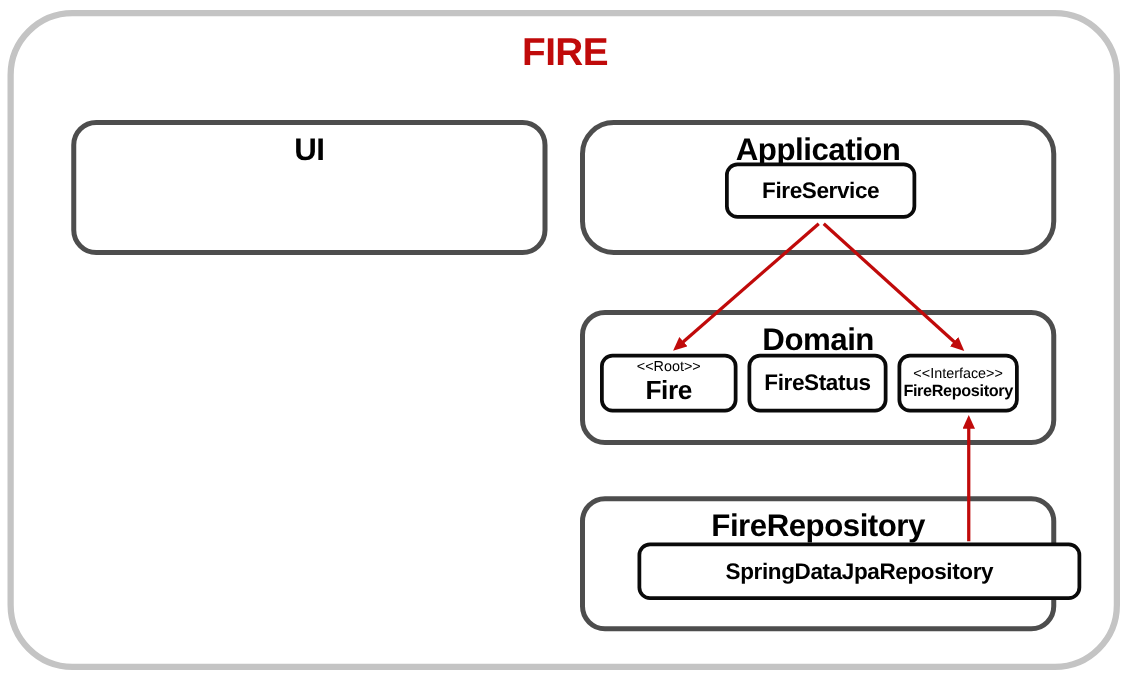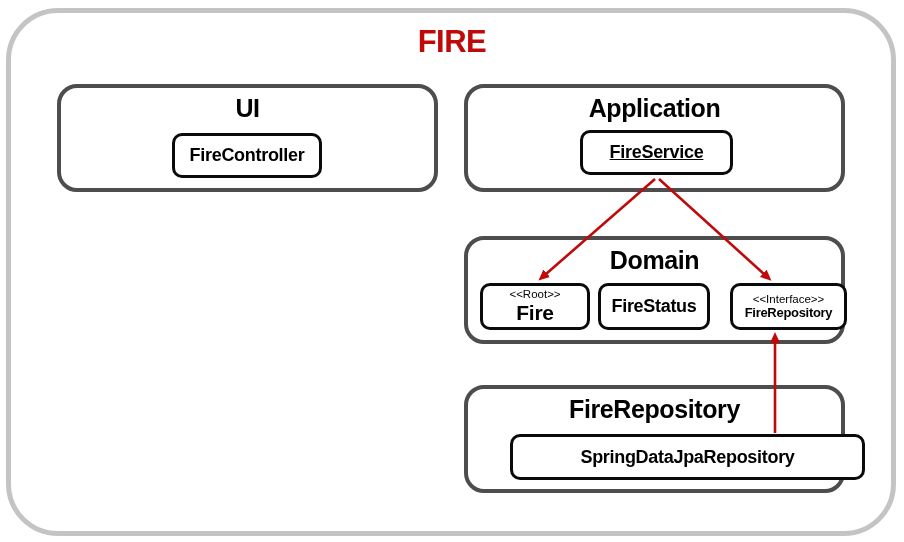--- a/index.html
+++ b/index.html
@@ -32,23 +32,24 @@
     color: var(--title-red, #c00a0a);
     line-height: 1;
   }
 
   .section {
     position: absolute;
     border: 4px solid var(--section-border, #4d4d4d);
     border-radius: 20px;
     background: #ffffff;
     box-sizing: border-box;
+    margin-top: 12px;
   }
   .section-ui           { left: 57px;  top: 84px;  width: 381px; height: 108px; }
-  .section-application  { left: 464px; top: 84px;  width: 381px; height: 108px; }
+  .section-application  { left: 464px; top: 84px;  width: 381px; height: 108px; border-radius: 27px; }
   .section-domain       { left: 464px; top: 236px; width: 381px; height: 108px; }
   .section-infrastructure { left: 464px; top: 385px; width: 381px; height: 108px; }
 
   .section-title {
     text-align: center;
     font-size: 25px;
     font-weight: bold;
     letter-spacing: -0.4px;
     line-height: 1;
     padding-top: 8px;
@@ -64,25 +65,25 @@
     flex-direction: column;
     align-items: center;
     justify-content: center;
     text-align: center;
     line-height: 1.12;
   }
   .class-name { font-weight: bold; font-size: 18px; letter-spacing: -0.3px; }
   .stereotype { font-weight: normal; font-size: 11.5px; letter-spacing: 0; }
 
   .box-fire-controller { left: 172px; top: 133px; width: 150px; height: 45px; }
-  .box-fire-service    { left: 580px; top: 130px; width: 153px; height: 45px; text-decoration: underline; }
+  .box-fire-service    { left: 580px; top: 130px; width: 153px; height: 45px; }
   .box-fire            { left: 480px; top: 283px; width: 110px; height: 47px; }
   .box-fire .class-name { font-size: 21px; }
   .box-fire-status     { left: 598px; top: 283px; width: 112px; height: 47px; }
-  .box-fire-repository { left: 718px; top: 283px; width: 117px; height: 47px; margin-left: 12px; }
+  .box-fire-repository { left: 718px; top: 283px; width: 97px; height: 47px; }
   .box-fire-repository .class-name { font-size: 13px; }
   .box-spring-data     { left: 510px; top: 434px; width: 355px; height: 46px; }
 
   .arrow-overlay {
     position: absolute; left: 0; top: 0;
     width: 904px; height: 542px;
     pointer-events: none;
   }
   .arrow-line {
     stroke: var(--arrow-red, #c00a0a);
@@ -95,23 +96,20 @@
 <body>
 
 <div class="canvas">
 
   <div class="outer-frame"></div>
 
   <div class="diagram-title">FIRE</div>
 
   <div class="section section-ui">
     <div class="section-title">UI</div>
-  </div>
-  <div class="class-box box-fire-controller">
-    <span class="class-name">FireController</span>
   </div>
 
   <div class="section section-application">
     <div class="section-title">Application</div>
   </div>
   <div class="class-box box-fire-service">
     <span class="class-name">FireService</span>
   </div>
 
   <div class="section section-domain">

